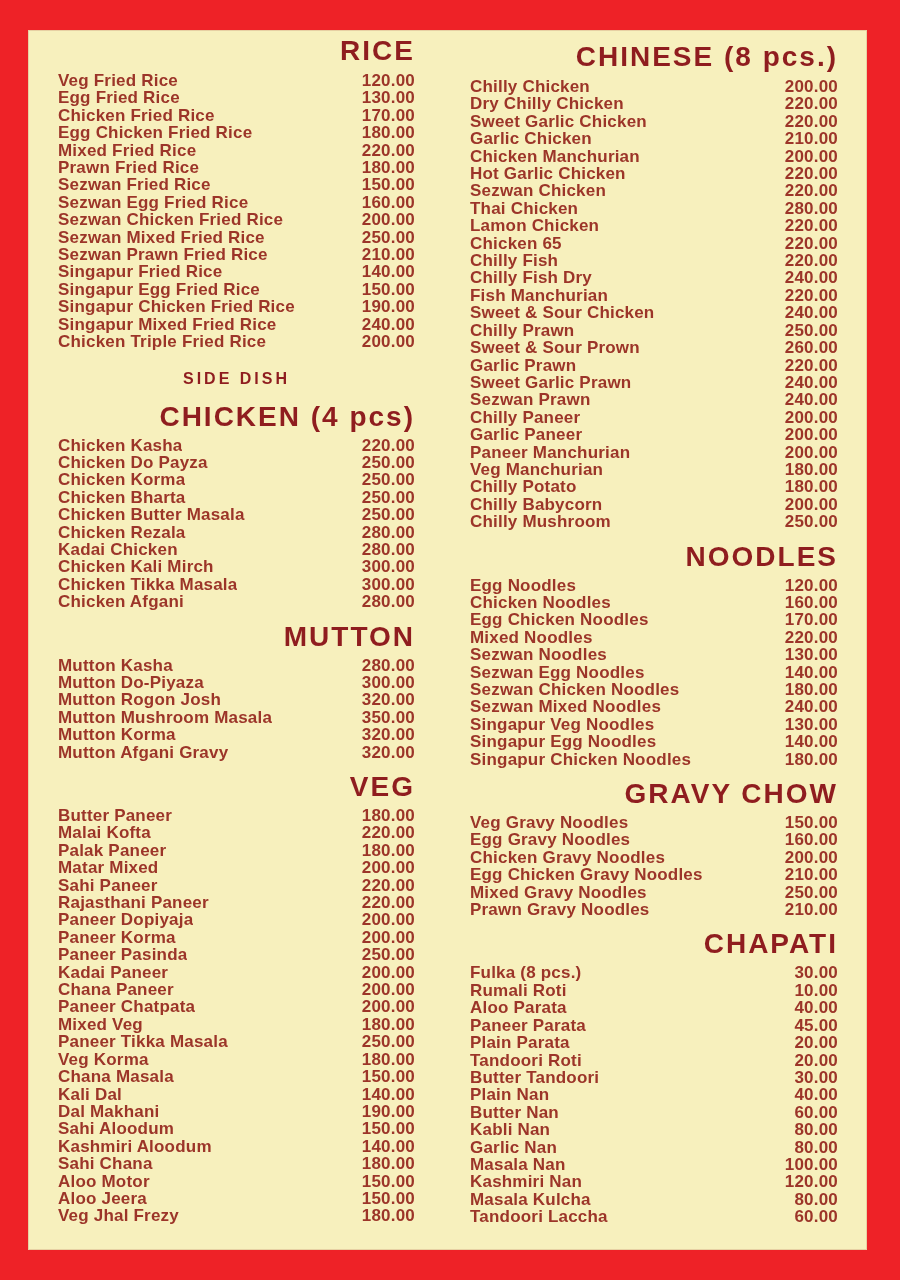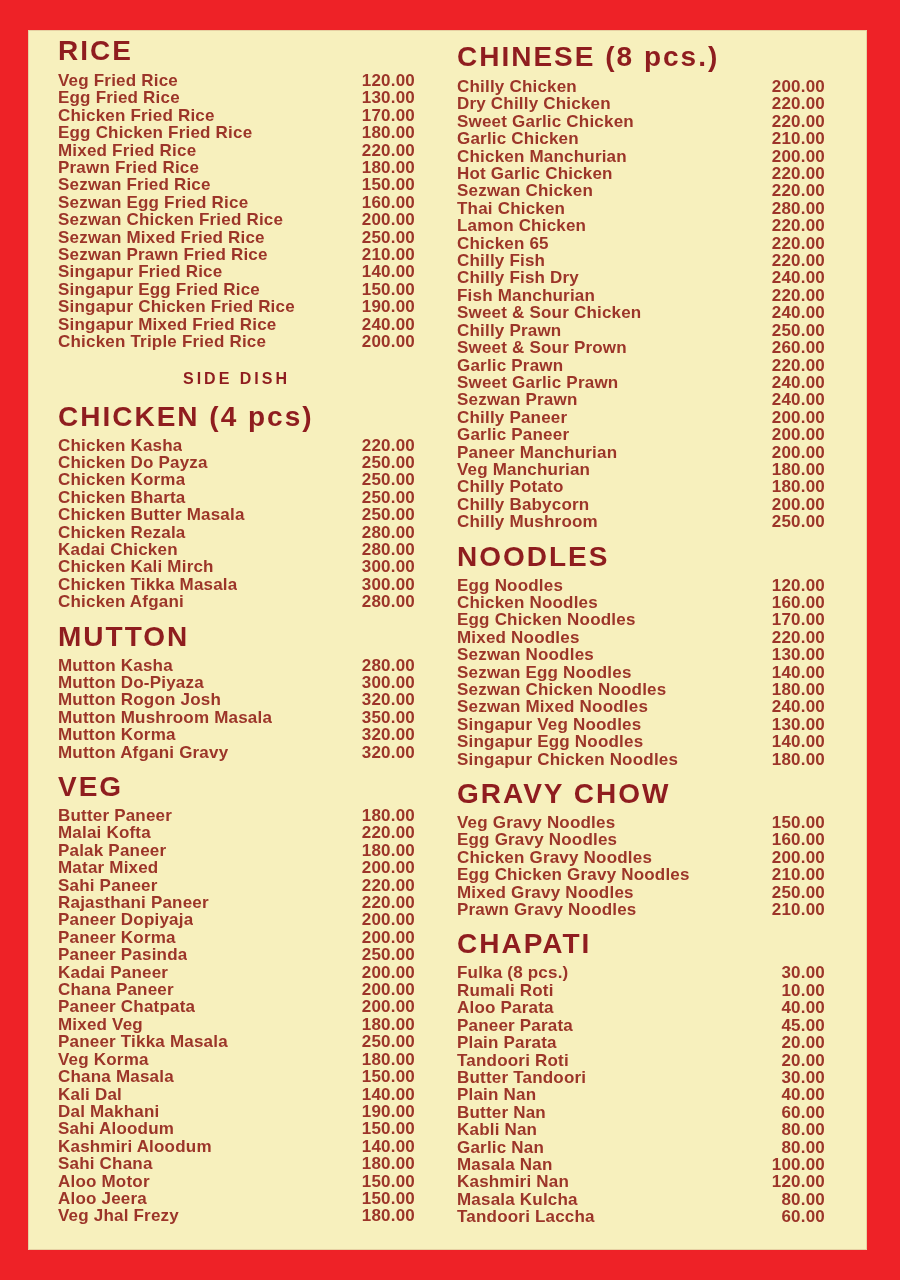--- a/index.html
+++ b/index.html
@@ -23,28 +23,29 @@
     background:var(--cream);
     box-shadow:inset 0 0 0 1px rgba(140,30,20,0.15);
   }
   .columns{
     display:flex;
     align-items:flex-start;
     height:100%;
   }
   .column{box-sizing:border-box;}
   .column.left{width:357px;margin-left:30px;}
-  .column.right{width:368px;margin-left:42px;}
+  .column.right{width:368px;margin-left:55px;}
   .section-heading{
     margin:0;
     font-size:28px;
     line-height:30px;
     color:var(--heading);
     letter-spacing:2px;
     white-space:nowrap;
+    text-align:right;
   }
   .column.left .section-heading.first{margin-top:6px;margin-bottom:6px;}
   .column.right .section-heading.first{margin-top:12px;margin-bottom:6px;}
   .section-heading{margin-top:11px;margin-bottom:5px;}
   .section-heading.center{
     text-align:center;
     font-size:16px;
     line-height:24px;
     letter-spacing:3px;
     margin-top:16px;

